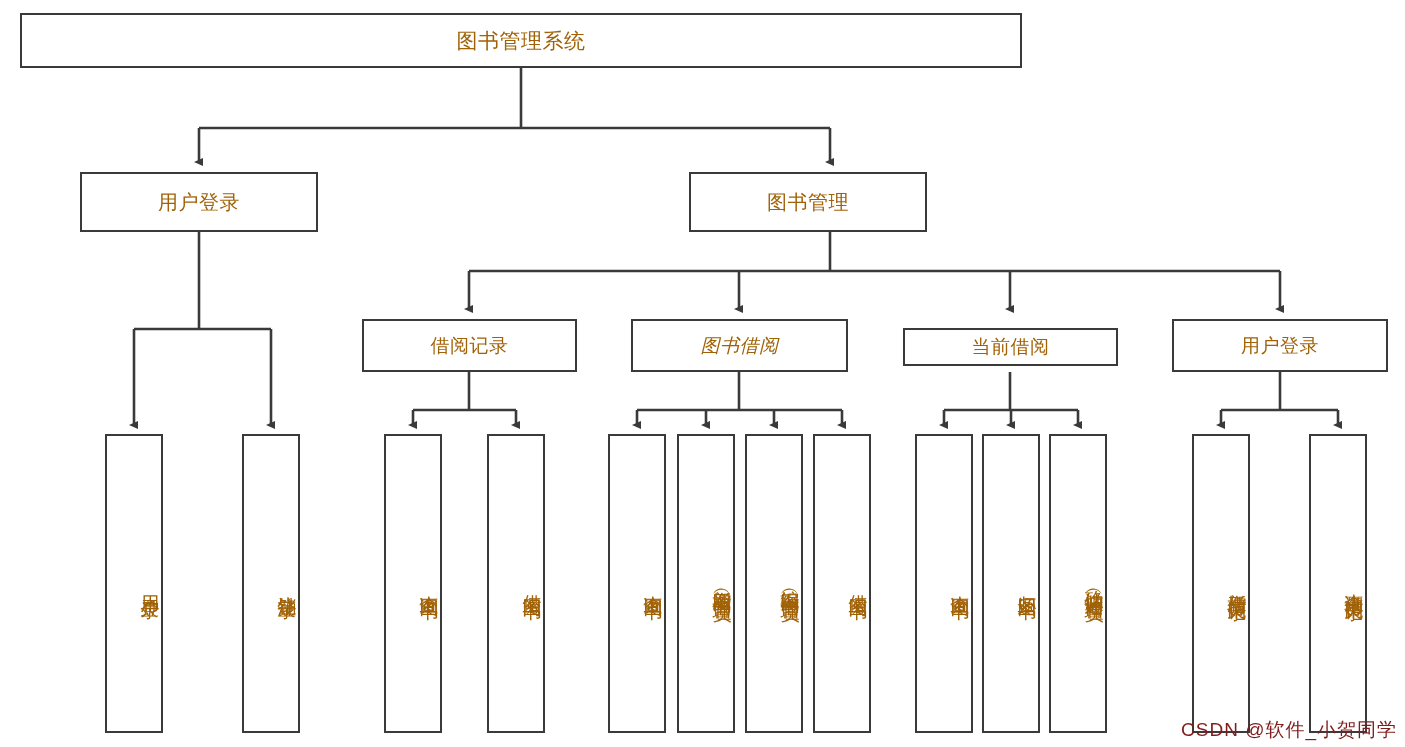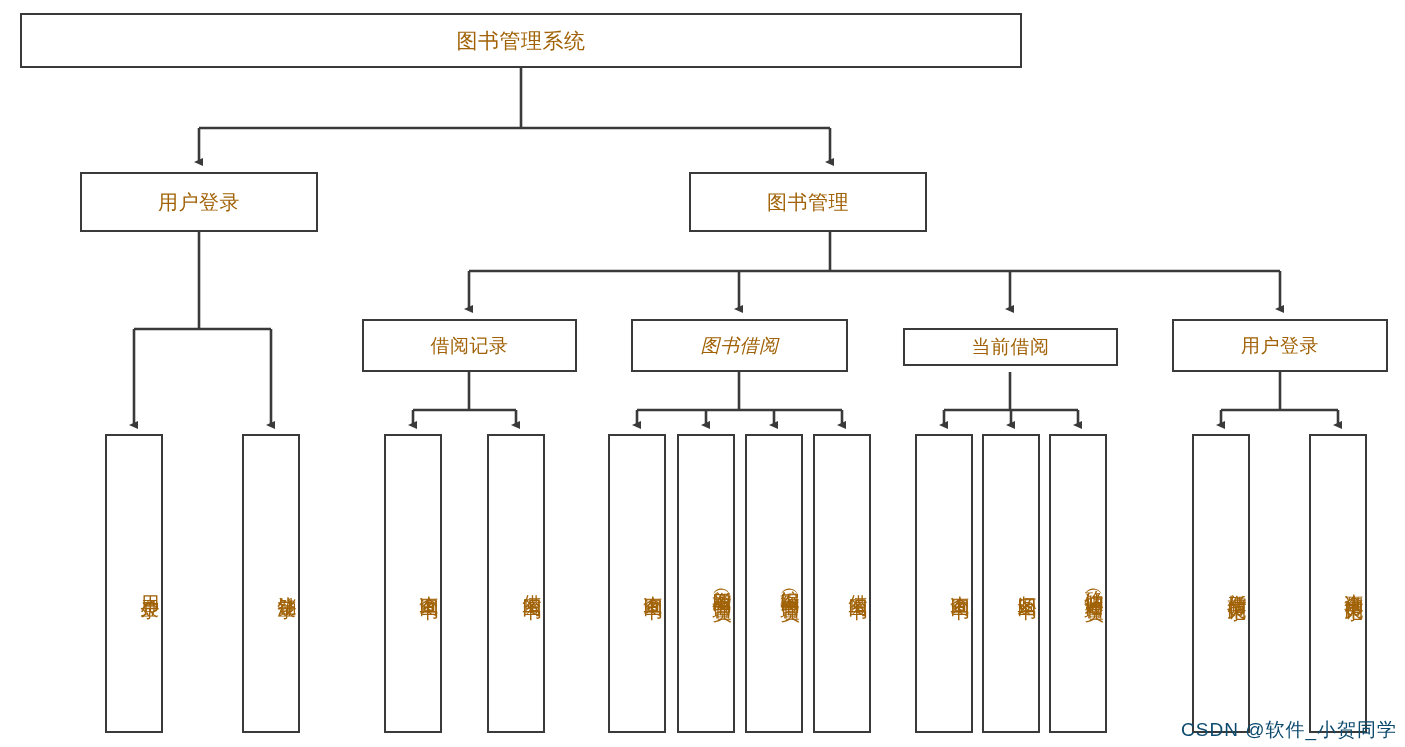--- a/index.html
+++ b/index.html
@@ -60,21 +60,21 @@
     writing-mode: vertical-rl;
     text-orientation: upright;
     display: block;
     white-space: nowrap;
   }
   #watermark {
     position: absolute;
     right: 8px;
     bottom: 4px;
     font-size: 19px;
-    color: #0c4a6e;
+    color: #7f1d1d;
     letter-spacing: 1px;
     white-space: nowrap;
   }
 </style>
 </head>
 <body>
 
 <div id="canvas">
 
   <svg id="wires" viewBox="0 0 1405 747">

